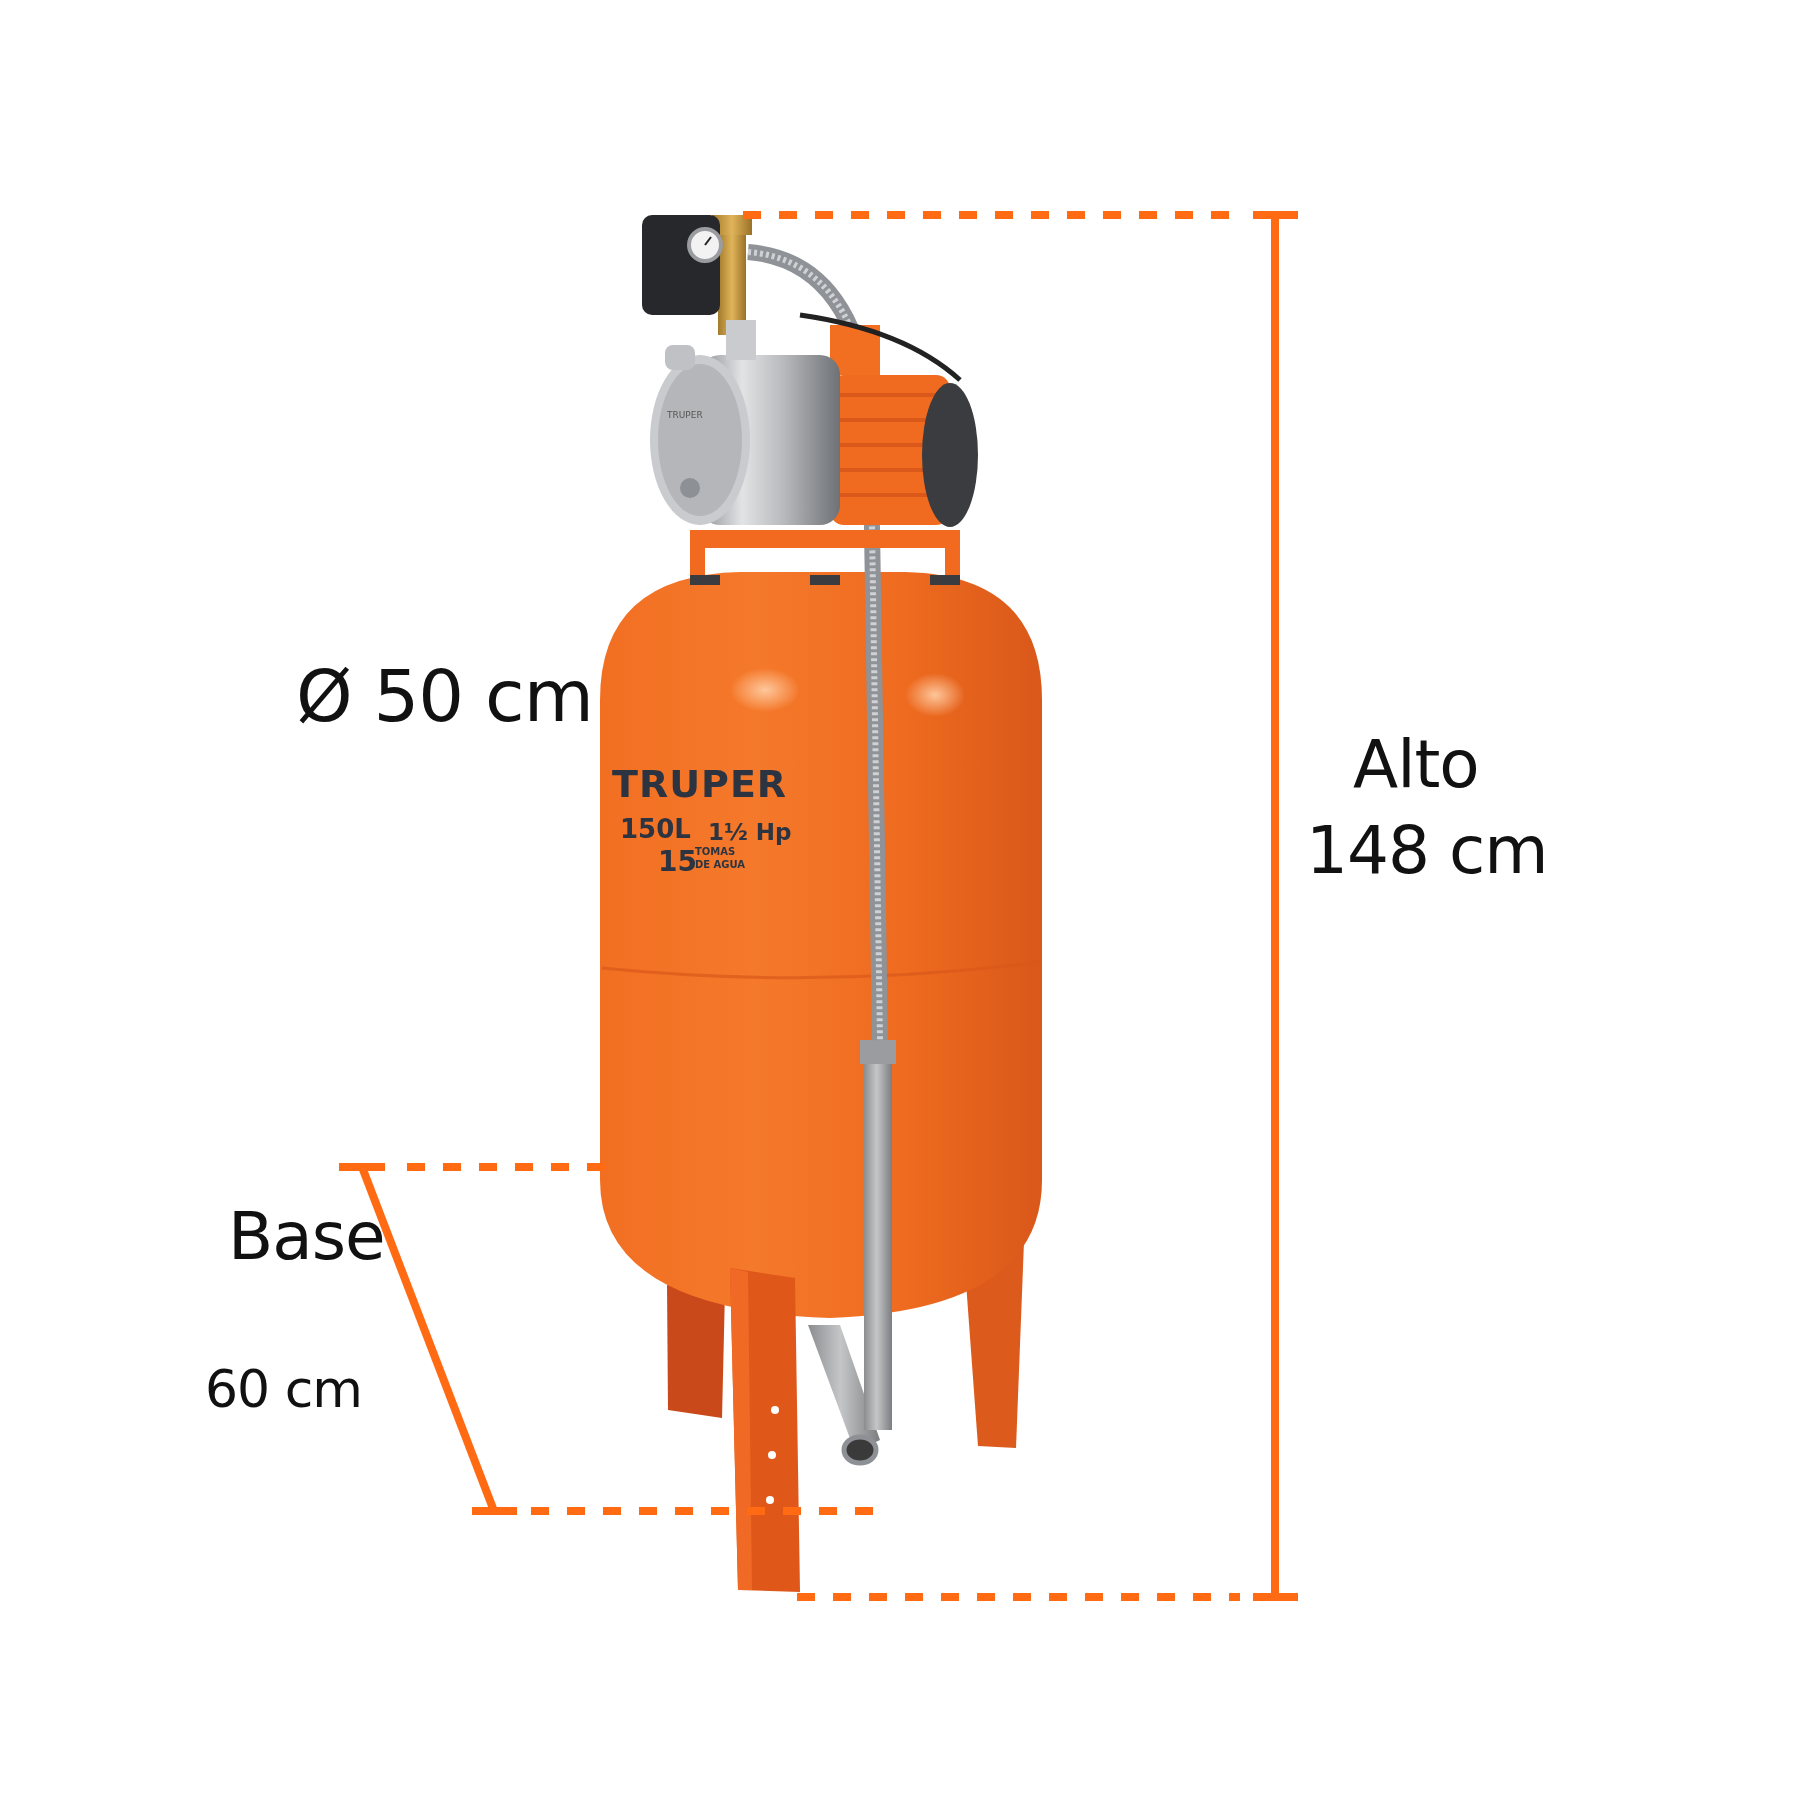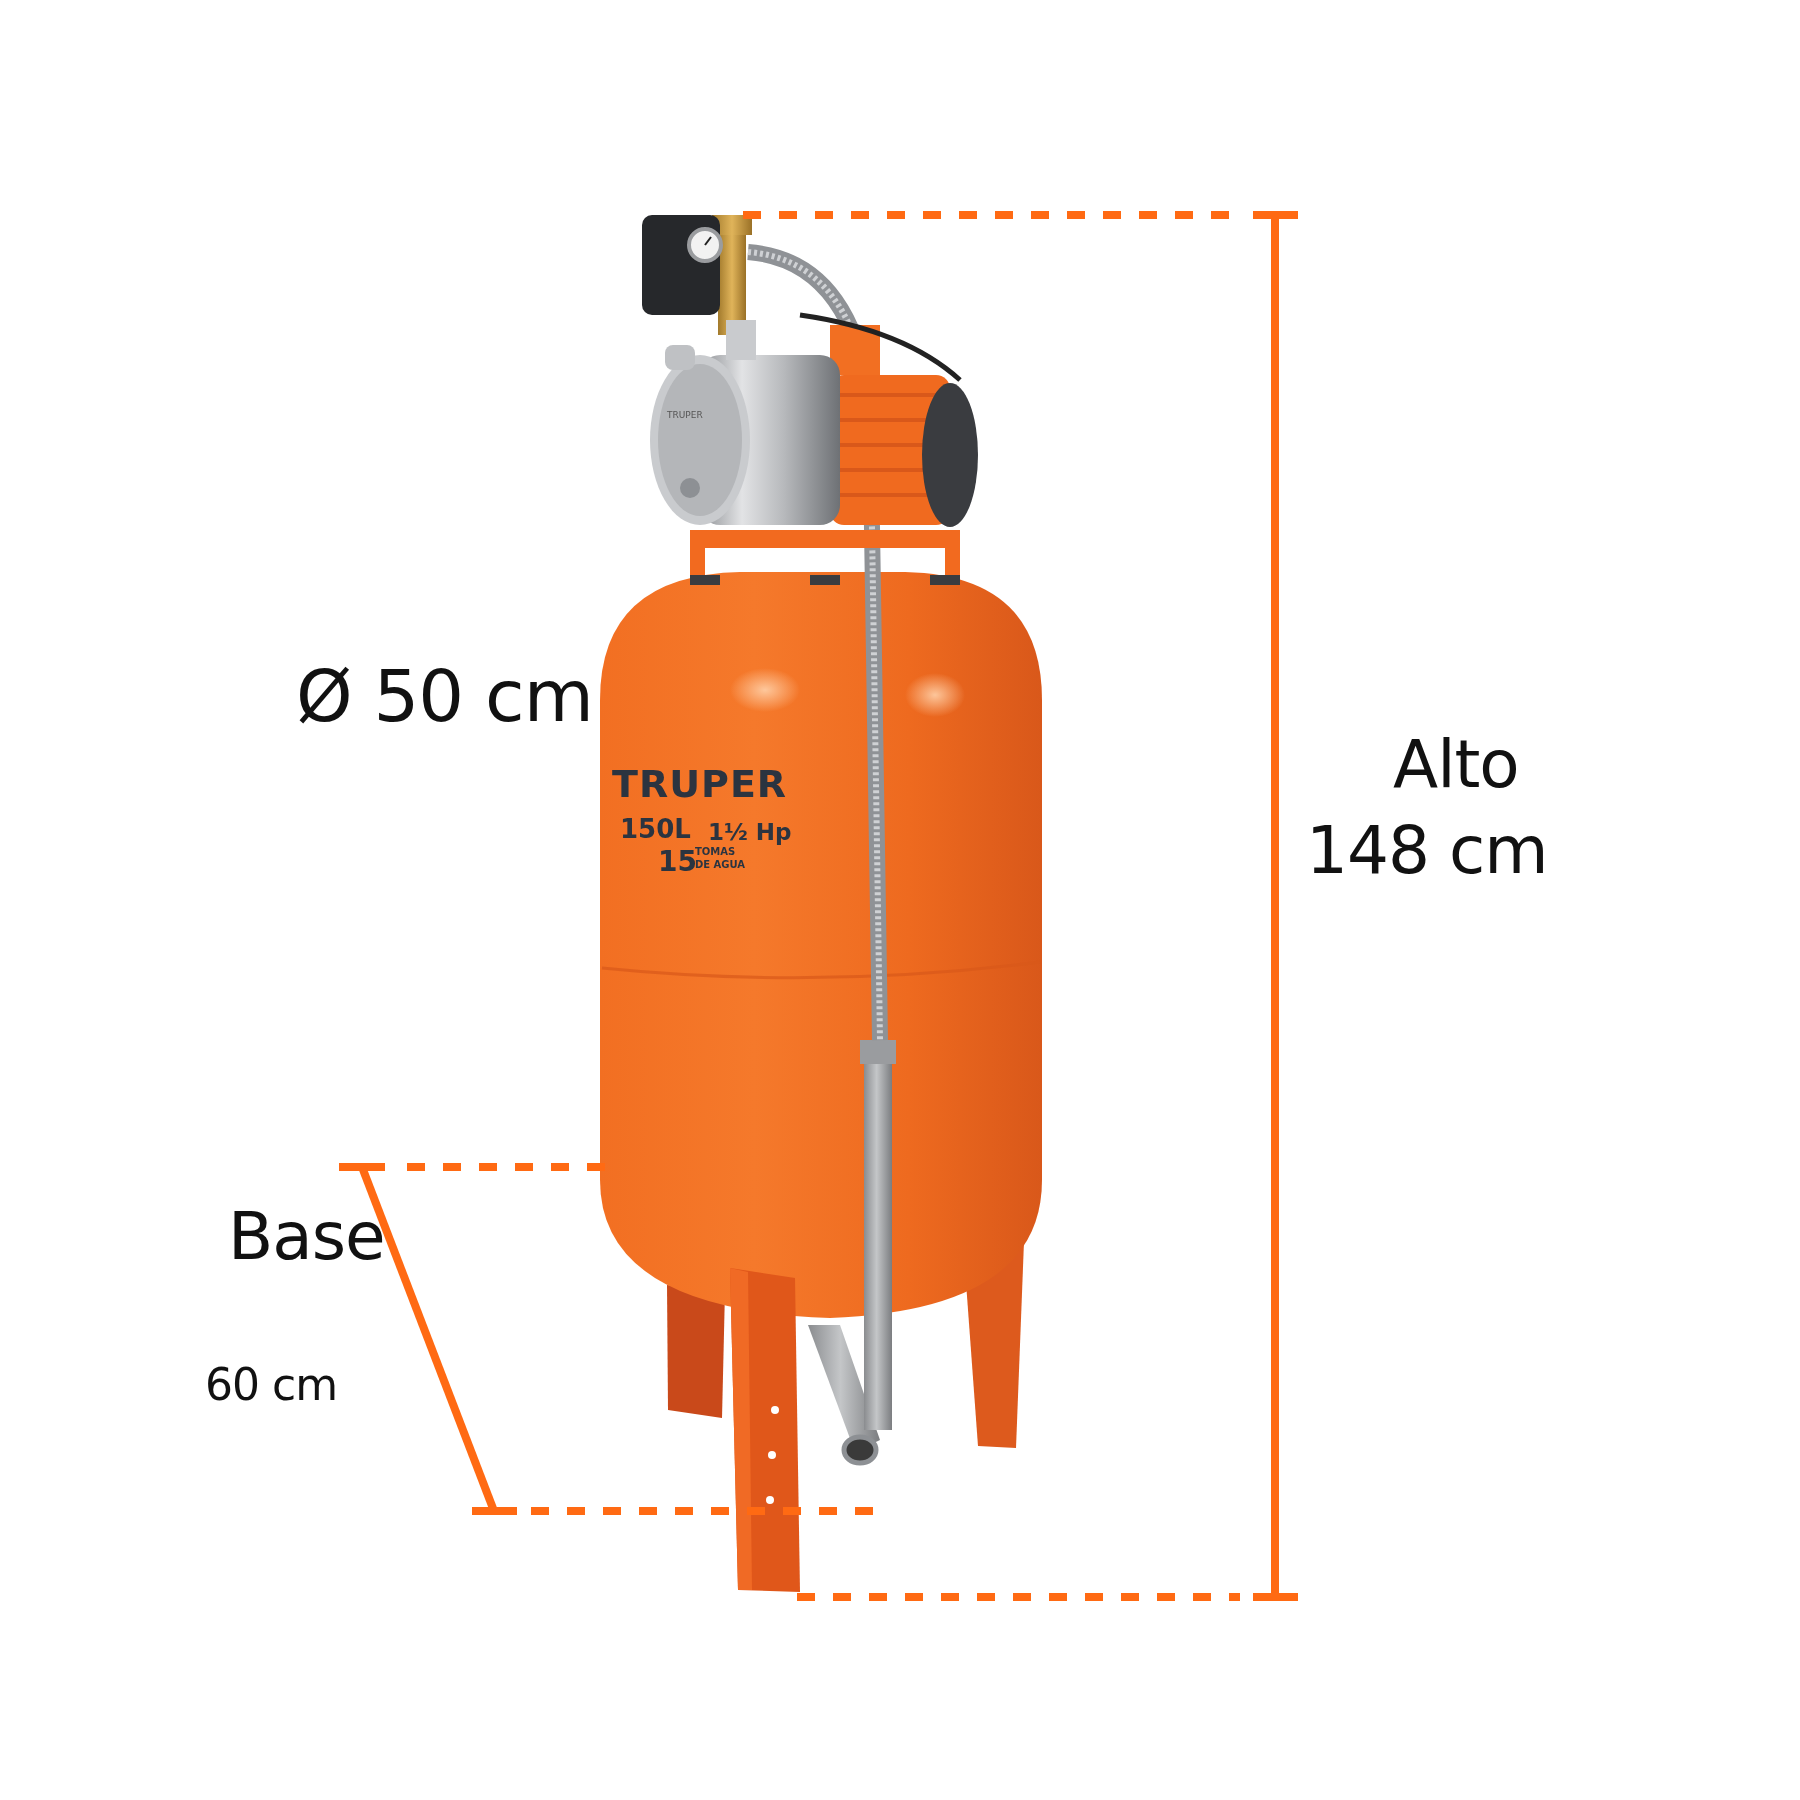--- a/index.html
+++ b/index.html
@@ -131,25 +131,25 @@
     <line x1="472" y1="1511" x2="517" y2="1511" stroke-width="8"></line>
     <line x1="531" y1="1511" x2="880" y2="1511" stroke-width="8" stroke-dasharray="18 18"></line>
   </g>
 </svg>
 
 <div class="dim-label" style="left:296px; top:660px; font-size:72px;">
   <span>Ø</span>
   <span>50 cm</span>
 </div>
 
-<div class="dim-label" style="left:1353px; top:732px; font-size:66px;margin-left:40px;">
+<div class="dim-label" style="left:1353px; top:732px; font-size:66px;">
   <span>Alto</span>
 </div>
 <div class="dim-label" style="left:1306px; top:818px; font-size:66px;text-align:center;">
   <span>148 cm</span>
 </div>
 
 <div class="dim-label" style="left:228px; top:1204px; font-size:66px;">
   <span>Base</span>
 </div>
-<div class="dim-label" style="left:205px; top:1363px; font-size:44px;">
+<div class="dim-label" style="left:205px; top:1363px; font-size:52px;">
   <span>60 cm</span>
 </div>
 
 </body></html>

